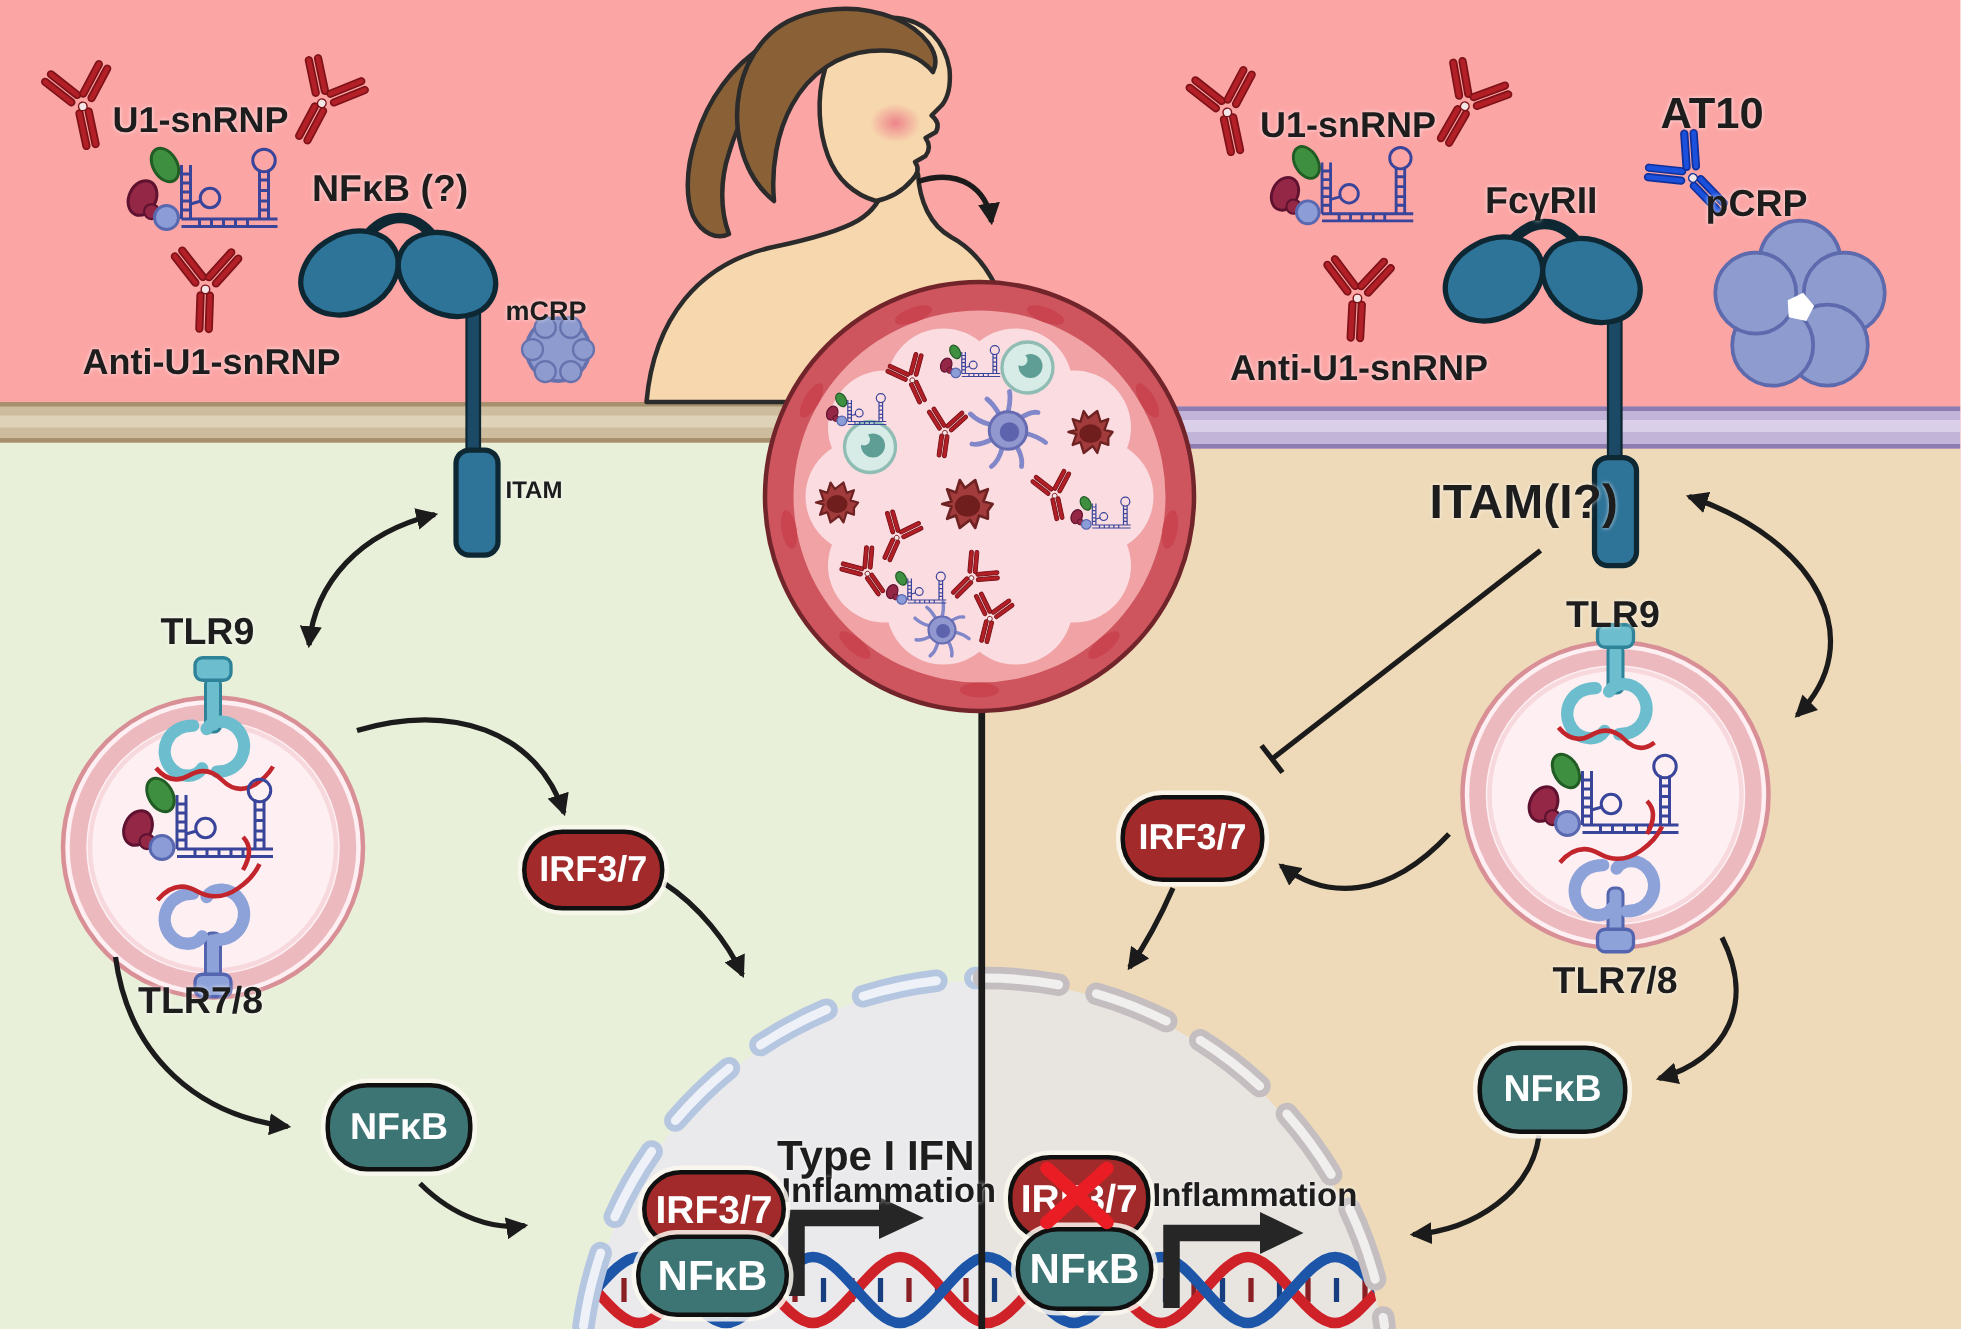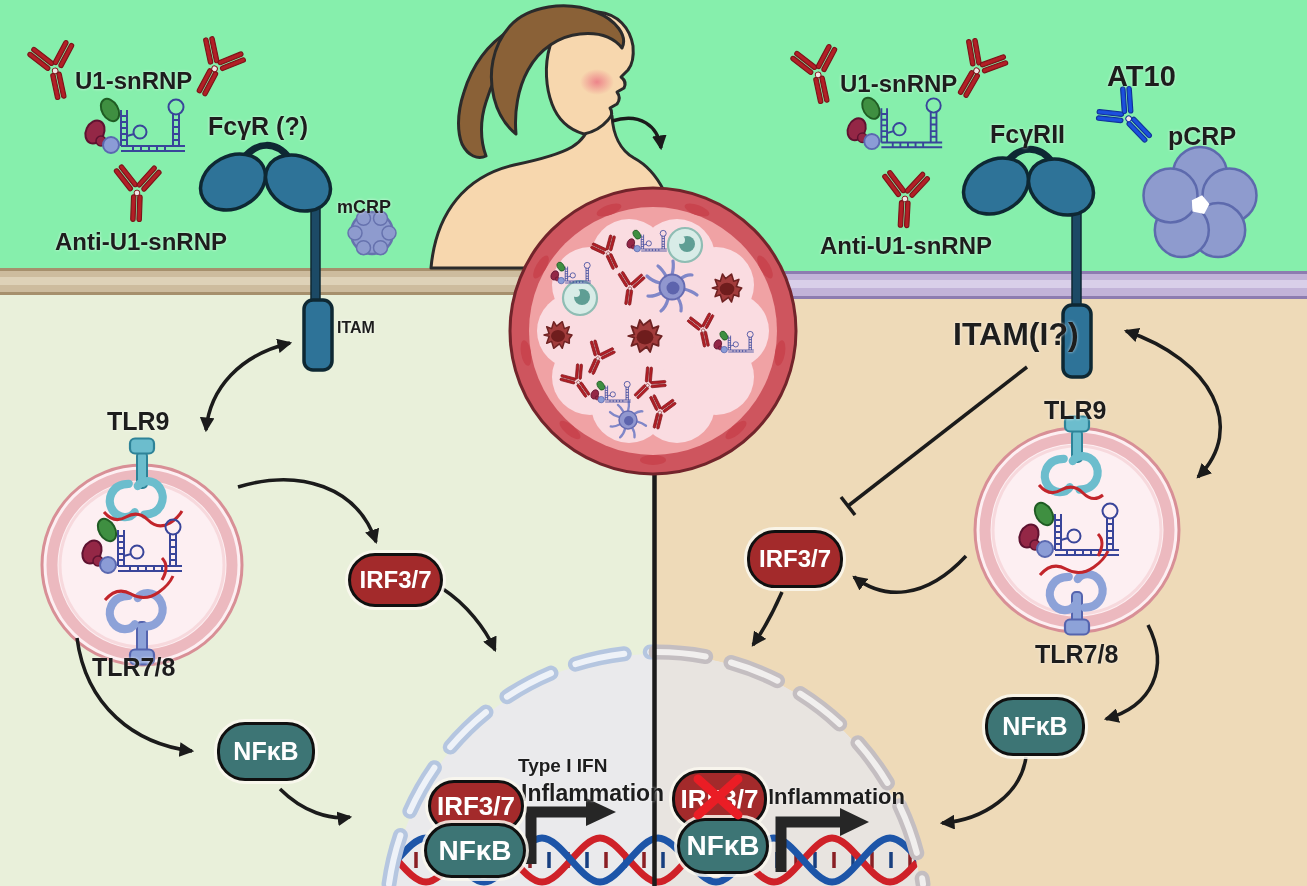--- a/index.html
+++ b/index.html
@@ -1,17 +1,17 @@
 <!DOCTYPE html>
 <html><head>
 <meta charset="utf-8">
 <style>
   html,body{margin:0;padding:0;background:#ffffff;}
   #canvas{
-    position:relative;width:1307px;height:886px;overflow:hidden;background:#86efac;
+    position:relative;width:1307px;height:886px;overflow:hidden;background:#fca5a5;
     font-family:"Liberation Sans",sans-serif;
   }
   #art{position:absolute;left:0;top:0;z-index:1;}
   .lbl{
     position:absolute;z-index:3;font-weight:700;color:#1d1d1d;white-space:nowrap;
     text-shadow:0 0 3px rgba(255,255,255,.75);
     font-family:"Liberation Sans",sans-serif;
   }
   .badge{
     position:absolute;z-index:3;display:flex;align-items:center;justify-content:center;
@@ -311,34 +311,34 @@
     <polygon points="586,798 616,812 586,826" fill="#262626"></polygon>
   </g>
   <g>
     <path d="M781,872 L781,822 L840,822" fill="none" stroke="#262626" stroke-width="11"></path>
     <polygon points="840,808 869,822 840,836" fill="#262626"></polygon>
   </g>
 </svg>
 
 <div class="lbl" style="left:75px;top:67px;font-size:24px">U1-snRNP</div>
 <div class="lbl" style="left:55px;top:228px;font-size:24px">Anti-U1-snRNP</div>
-<div class="lbl" style="left:208px;top:112px;font-size:25px">FcγR (?)</div>
+<div class="lbl" style="left:208px;top:112px;font-size:25px">NFκB (?)</div>
 <div class="lbl" style="left:337px;top:197px;font-size:18px">mCRP</div>
 <div class="lbl" style="left:337px;top:319px;font-size:16px">ITAM</div>
 <div class="lbl" style="left:107px;top:407px;font-size:25px">TLR9</div>
 <div class="lbl" style="left:92px;top:653px;font-size:25px">TLR7/8</div>
 <div class="lbl" style="left:840px;top:70px;font-size:24px">U1-snRNP</div>
 <div class="lbl" style="left:820px;top:232px;font-size:24px">Anti-U1-snRNP</div>
 <div class="lbl" style="left:1107px;top:60px;font-size:29px">AT10</div>
 <div class="lbl" style="left:990px;top:120px;font-size:25px">FcγRII</div>
-<div class="lbl" style="left:1168px;top:122px;font-size:25px">pCRP</div>
+<div class="lbl" style="left:1137px;top:122px;font-size:25px">pCRP</div>
 <div class="lbl" style="left:953px;top:316px;font-size:32px">ITAM(I?)</div>
 <div class="lbl" style="left:1044px;top:396px;font-size:25px">TLR9</div>
 <div class="lbl" style="left:1035px;top:640px;font-size:25px">TLR7/8</div>
-<div class="lbl" style="left:518px;top:755px;font-size:19px">Type I IFN</div>
+<div class="lbl" style="left:518px;top:755px;font-size:28px">Type I IFN</div>
 <div class="lbl" style="left:521px;top:780px;font-size:23px">Inflammation</div>
 <div class="lbl" style="left:768px;top:784px;font-size:22px">Inflammation</div>
 
 <div class="badge red" style="left:348px;top:553px;width:89px;height:48px;font-size:24px">IRF3/7</div>
 <div class="badge teal" style="left:217px;top:722px;width:92px;height:53px;font-size:25px">NFκB</div>
 <div class="badge red" style="left:747px;top:530px;width:90px;height:52px;font-size:24px">IRF3/7</div>
 <div class="badge teal" style="left:985px;top:697px;width:94px;height:53px;font-size:25px">NFκB</div>
 <div class="badge red" style="left:428px;top:780px;width:90px;height:46px;font-size:26px">IRF3/7</div>
 <div class="badge teal" style="left:424px;top:823px;width:96px;height:49px;font-size:28px">NFκB</div>
 <div class="badge red" style="left:672px;top:770px;width:89px;height:52px;font-size:26px">IRF3/7</div>

